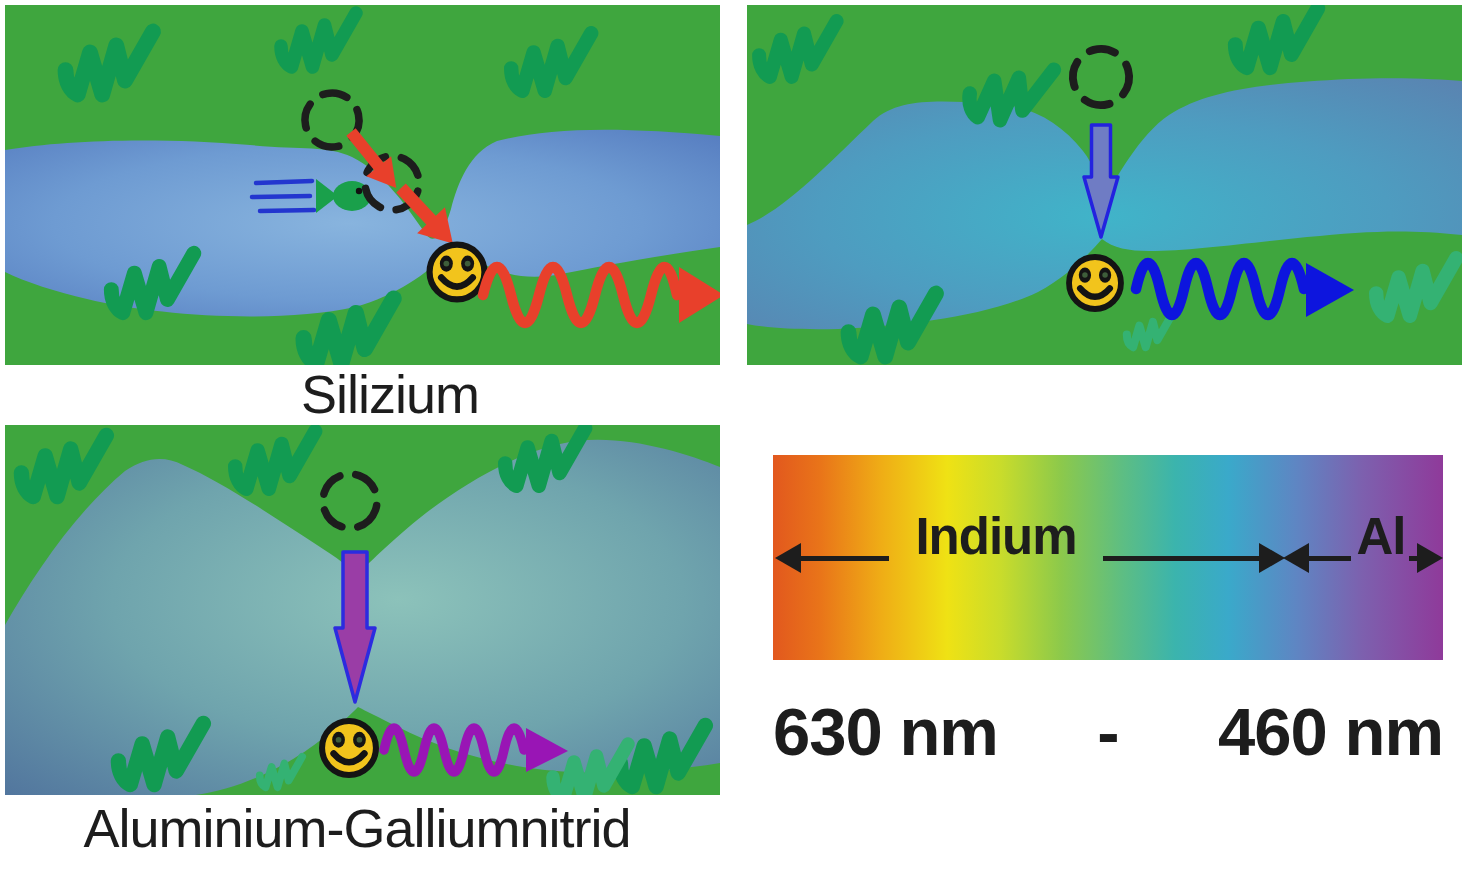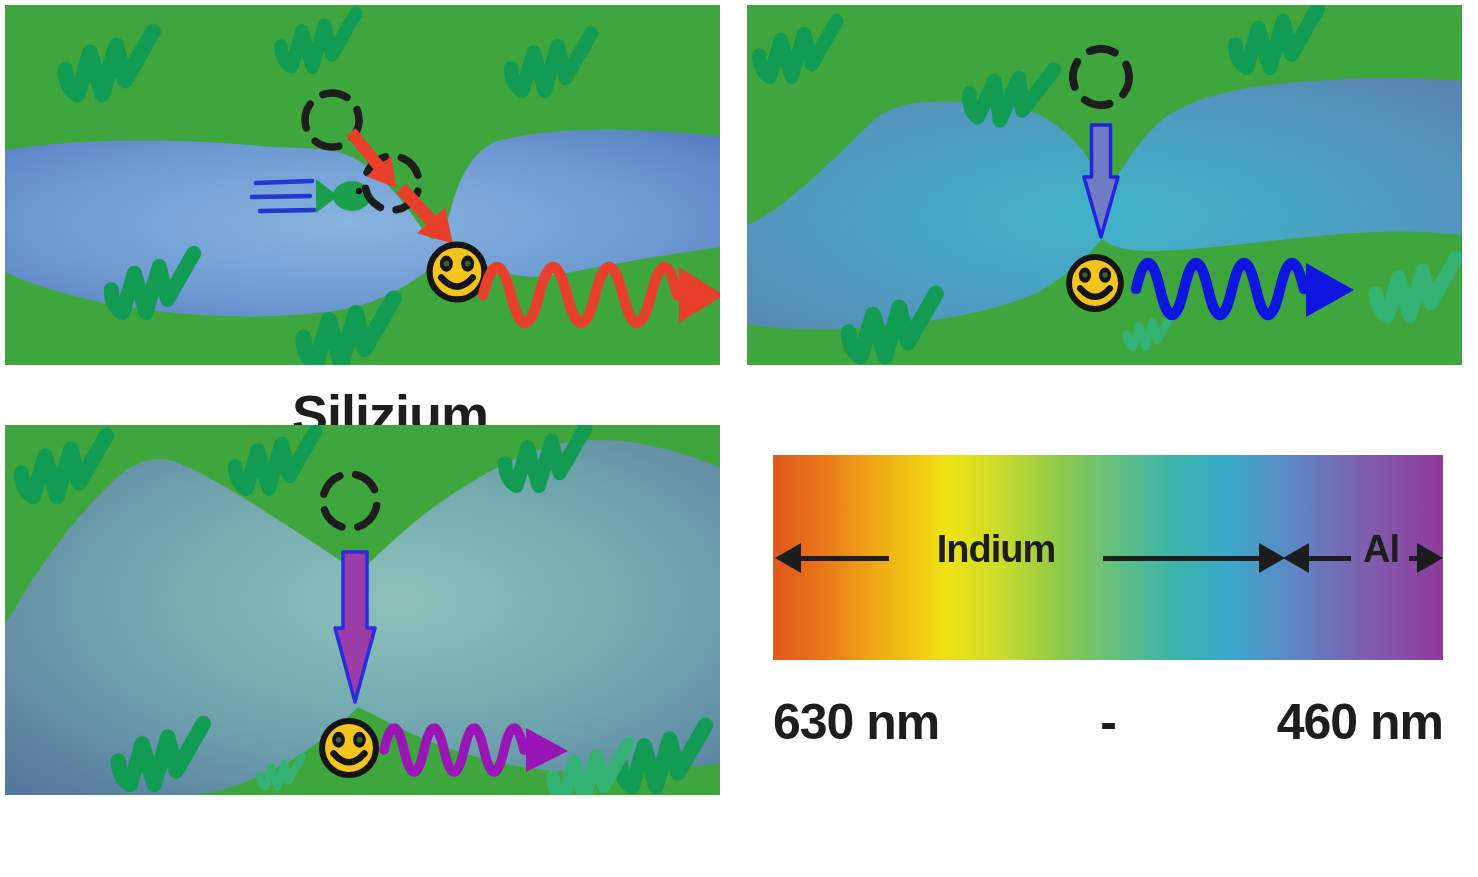--- a/index.html
+++ b/index.html
@@ -1,32 +1,32 @@
 <!DOCTYPE html>
 <html style="--panel-green: #3FA63E; --grass-dark: #129B52; --grass-light: #34B273; --red: #E8402B; --blue: #0D15DE; --purple: #9915B5; --gan-arrow-fill: #6F7CC4; --gan-arrow-stroke: #2322DF; --algan-arrow-fill: #9A3DA6; --algan-arrow-stroke: #2C2BE0; --smiley: #F2C41C; --outline: #141414; --ink: #1D1D1D; --fish: #1AA04B; --speedline: #2336CF; --pupil: #3E5E3A;"><head>
 <meta charset="utf-8">
 <style>
   html,body{margin:0;padding:0;background:#fff;}
   .stage{position:relative;width:1478px;height:877px;background:#fff;
          font-family:"Liberation Sans",sans-serif;overflow:hidden;}
   .panel{position:absolute;}
-  .plabel{position:absolute;font-weight:bold;color:var(--ink);
+  .plabel{position:absolute;font-weight:normal;color:var(--ink);
           white-space:nowrap;transform:translateX(-50%);
-          font-size:54px;letter-spacing:-1px;line-height:1.05;margin-top:20px;}
+          font-size:54px;letter-spacing:-1px;line-height:1.05;}
   
   .specbar{position:absolute;left:773px;top:455px;width:670px;height:205px;}
   .arrowline{position:absolute;height:5px;background:var(--ink);top:101px;}
   .tri{position:absolute;width:0;height:0;top:88px;
        border-top:15px solid transparent;border-bottom:15px solid transparent;}
   .tri-l{border-right:26px solid var(--ink);}
   .tri-r{border-left:26px solid var(--ink);}
-  .spec-label{position:absolute;top:74px;font-size:38px;font-weight:bold;
+  .spec-label{position:absolute;top:54px;font-size:51px;font-weight:bold;
               color:var(--ink);text-align:center;letter-spacing:-1px;line-height:1.1;}
   .wl-row{position:absolute;left:773px;top:693px;width:670px;display:flex;
-          justify-content:space-between;font-size:50px;font-weight:bold;
+          justify-content:space-between;font-size:67px;font-weight:bold;
           color:var(--ink);letter-spacing:-1px;}
   .wl-row span{white-space:nowrap;}
 </style>
 </head>
 <body>
 
 <div class="stage">
 
   <svg width="0" height="0" style="position:absolute" aria-hidden="true">
     <defs>
@@ -164,20 +164,21 @@
     <use href="#dcircle" transform="translate(345,76) rotate(20)"></use>
     <g transform="translate(350,127)" fill="var(--algan-arrow-fill)" stroke="var(--algan-arrow-stroke)" stroke-width="3.5" stroke-linejoin="round">
       <path d="M-12,0 L12,0 L12,76 L20,76 L0,150 L-20,76 L-12,76 Z"></path>
     </g>
     <use href="#smiley" transform="translate(344,323) scale(1.1)"></use>
     <g>
       <path d="M379,325 Q389,281 399,325 T419,325 T439,325 T459,325 T479,325 T499,325 T519,325" fill="none" stroke="var(--purple)" stroke-width="9.5" stroke-linecap="round"></path>
       <polygon points="521,303 521,347 563,326" fill="var(--purple)"></polygon>
     </g>
   </svg>
+  <span class="plabel" style="left:357px;top:800px">Aluminium-Galliumnitrid</span>
 
   <div class="specbar" id="specbar" style="background: linear-gradient(to right, rgb(226, 88, 30) 0%, rgb(233, 116, 25) 7%, rgb(239, 172, 22) 16%, rgb(239, 226, 20) 26%, rgb(201, 220, 43) 34%, rgb(140, 201, 75) 43%, rgb(94, 190, 130) 52%, rgb(59, 180, 173) 60%, rgb(58, 169, 202) 68%, rgb(94, 134, 195) 78%, rgb(125, 96, 174) 88%, rgb(143, 58, 154) 100%);">
     <div class="tri tri-l" style="left:2px"></div>
     <div class="arrowline" style="left:22px;width:94px"></div>
     <span class="spec-label" style="left:114px;width:218px">Indium</span>
     <div class="arrowline" style="left:330px;width:158px"></div>
     <div class="tri tri-r" style="left:486px"></div>
     <div class="tri tri-l" style="left:510px"></div>
     <div class="arrowline" style="left:534px;width:44px"></div>
     <span class="spec-label" style="left:576px;width:64px">Al</span>

